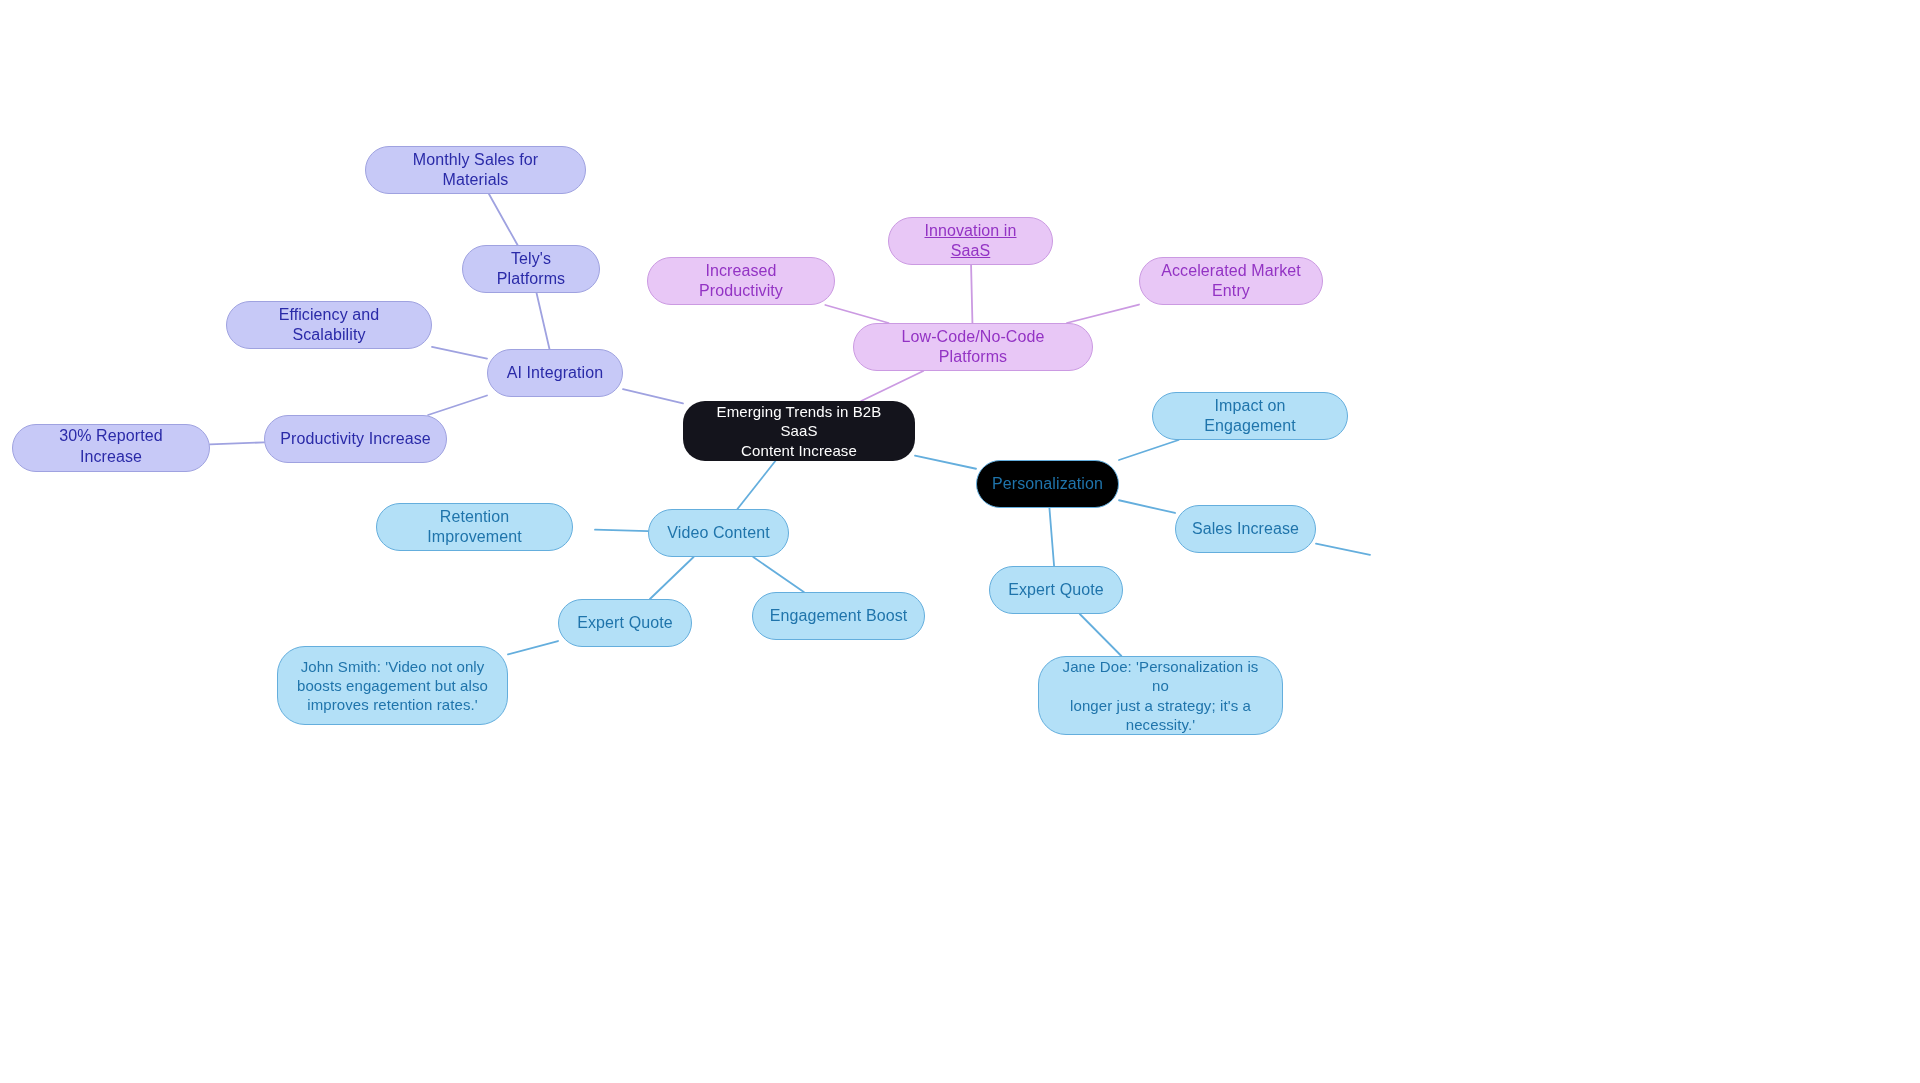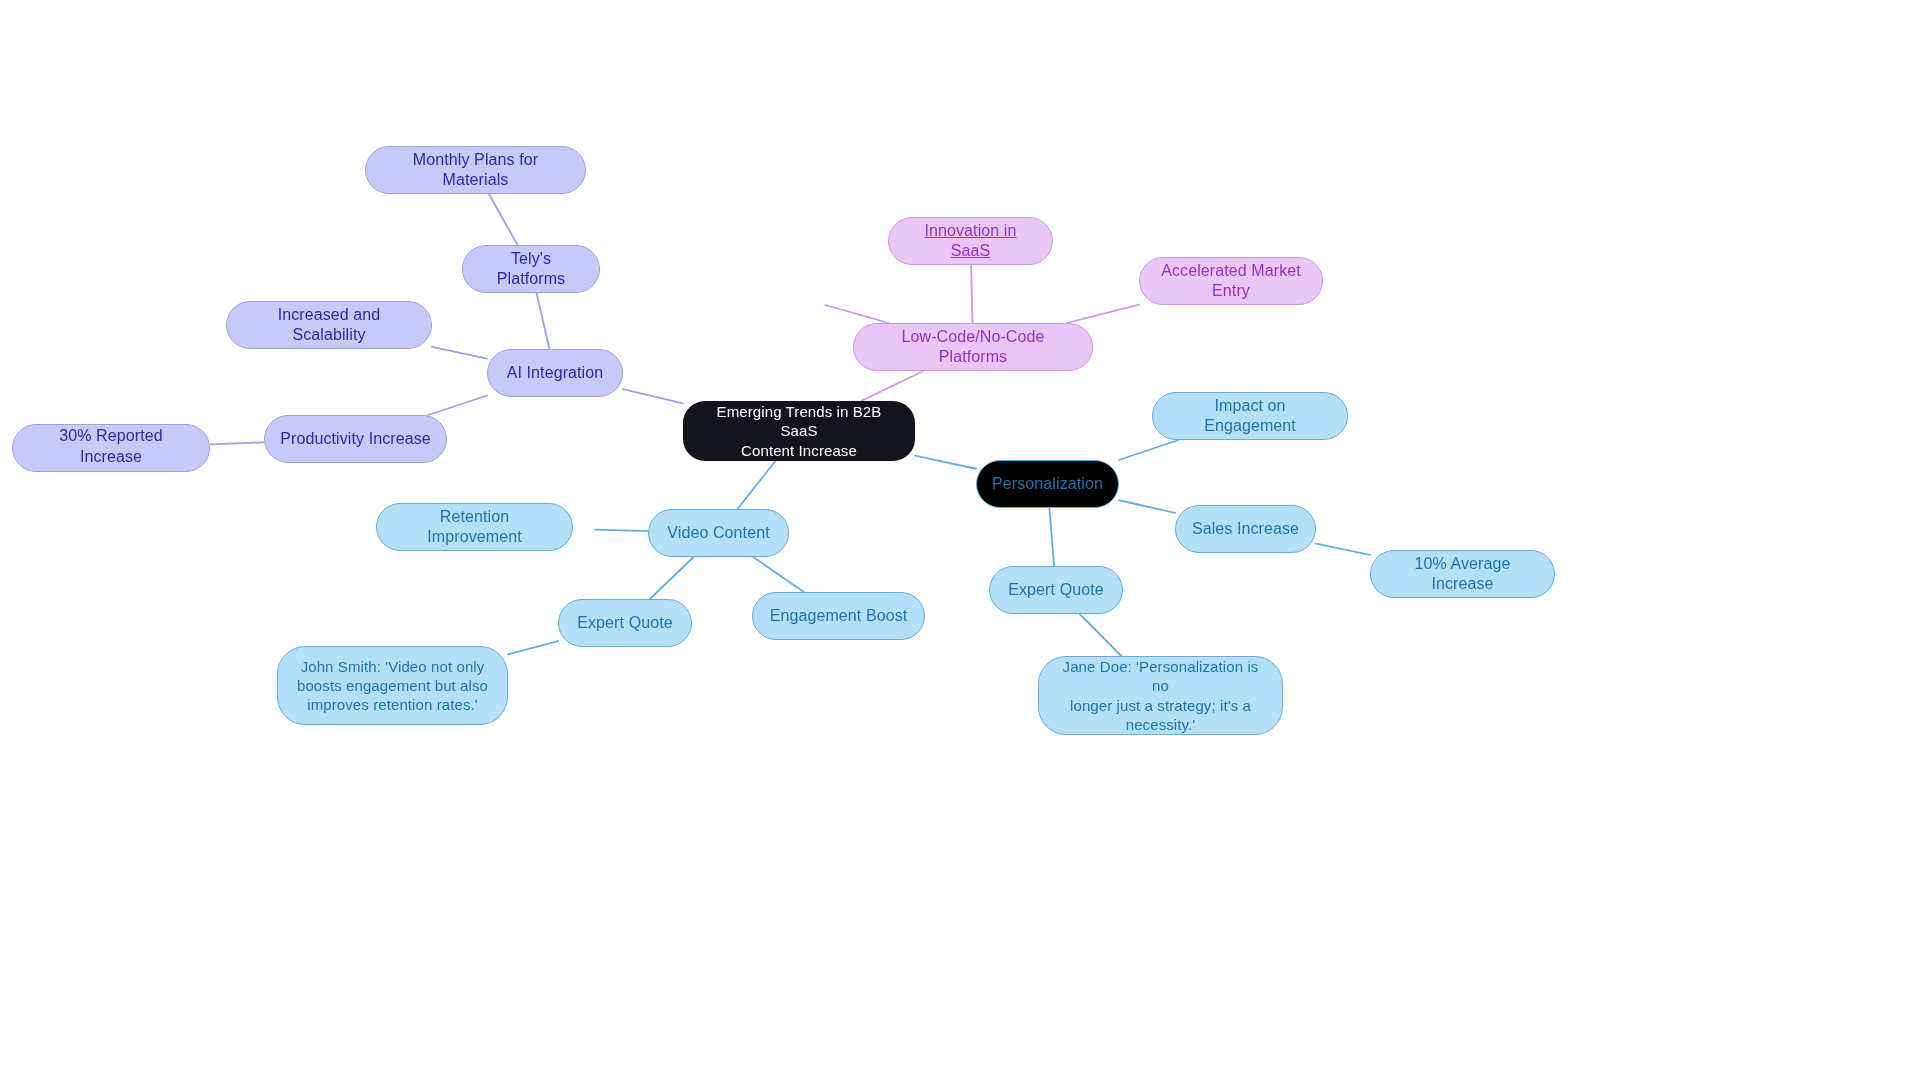--- a/index.html
+++ b/index.html
@@ -91,51 +91,51 @@
         <span>Emerging Trends in B2B SaaS
 Content Increase</span>
       </div>
       <div class="node" style="left: 487px; top: 349px; width: 136px; height: 48px; background: rgb(199, 201, 247); border-color: rgb(159, 162, 224); color: rgb(42, 42, 168); font-size: 16px;">
         <span>AI Integration</span>
       </div>
       <div class="node" style="left: 462px; top: 245px; width: 138px; height: 48px; background: rgb(199, 201, 247); border-color: rgb(159, 162, 224); color: rgb(42, 42, 168); font-size: 16px;">
         <span>Tely's Platforms</span>
       </div>
       <div class="node" style="left: 365px; top: 146px; width: 221px; height: 48px; background: rgb(199, 201, 247); border-color: rgb(159, 162, 224); color: rgb(42, 42, 168); font-size: 16px;">
-        <span>Monthly Plans for Materials</span>
+        <span>Monthly Sales for Materials</span>
       </div>
       <div class="node" style="left: 226px; top: 301px; width: 206px; height: 48px; background: rgb(199, 201, 247); border-color: rgb(159, 162, 224); color: rgb(42, 42, 168); font-size: 16px;">
-        <span>Increased and Scalability</span>
+        <span>Efficiency and Scalability</span>
       </div>
       <div class="node" style="left: 264px; top: 415px; width: 183px; height: 48px; background: rgb(199, 201, 247); border-color: rgb(159, 162, 224); color: rgb(42, 42, 168); font-size: 16px;">
         <span>Productivity Increase</span>
       </div>
       <div class="node" style="left: 12px; top: 424px; width: 198px; height: 48px; background: rgb(199, 201, 247); border-color: rgb(159, 162, 224); color: rgb(42, 42, 168); font-size: 16px; align-items: flex-end;">
         <span>30% Reported Increase</span>
       </div>
       <div class="node" style="left: 853px; top: 323px; width: 240px; height: 48px; background: rgb(232, 199, 246); border-color: rgb(203, 154, 226); color: rgb(147, 51, 196); font-size: 16px;">
         <span>Low-Code/No-Code Platforms</span>
+      </div>
+      <div class="node" style="left: 647px; top: 257px; width: 188px; height: 48px; background: rgb(232, 199, 246); border-color: rgb(203, 154, 226); color: rgb(147, 51, 196); font-size: 16px;">
+        <span>Increased Productivity</span>
       </div>
       <div class="node" style="left: 888px; top: 217px; width: 165px; height: 48px; background: rgb(232, 199, 246); border-color: rgb(203, 154, 226); color: rgb(147, 51, 196); font-size: 16px; text-decoration: underline;">
         <span>Innovation in SaaS</span>
       </div>
       <div class="node" style="left: 1139px; top: 257px; width: 184px; height: 48px; background: rgb(232, 199, 246); border-color: rgb(203, 154, 226); color: rgb(147, 51, 196); font-size: 16px;">
         <span>Accelerated Market Entry</span>
       </div>
       <div class="node" style="left: 976px; top: 460px; width: 143px; height: 48px; background: #000000; border-color: rgb(100, 174, 221); color: rgb(31, 116, 171); font-size: 16px;">
         <span>Personalization</span>
       </div>
       <div class="node" style="left: 1152px; top: 392px; width: 196px; height: 48px; background: rgb(179, 224, 247); border-color: rgb(100, 174, 221); color: rgb(31, 116, 171); font-size: 16px;">
         <span>Impact on Engagement</span>
       </div>
       <div class="node" style="left: 1175px; top: 505px; width: 141px; height: 48px; background: rgb(179, 224, 247); border-color: rgb(100, 174, 221); color: rgb(31, 116, 171); font-size: 16px;">
         <span>Sales Increase</span>
-      </div>
-      <div class="node" style="left: 1370px; top: 550px; width: 185px; height: 48px; background: rgb(179, 224, 247); border-color: rgb(100, 174, 221); color: rgb(31, 116, 171); font-size: 16px;">
-        <span>10% Average Increase</span>
       </div>
       <div class="node" style="left: 989px; top: 566px; width: 134px; height: 48px; background: rgb(179, 224, 247); border-color: rgb(100, 174, 221); color: rgb(31, 116, 171); font-size: 16px;">
         <span>Expert Quote</span>
       </div>
       <div class="node" style="left: 1038px; top: 656px; width: 245px; height: 79px; background: rgb(179, 224, 247); border-color: rgb(100, 174, 221); color: rgb(31, 116, 171); font-size: 15px;">
         <span>Jane Doe: 'Personalization is no
 longer just a strategy; it's a
 necessity.'</span>
       </div>
       <div class="node" style="left: 648px; top: 509px; width: 141px; height: 48px; background: rgb(179, 224, 247); border-color: rgb(100, 174, 221); color: rgb(31, 116, 171); font-size: 16px;">

